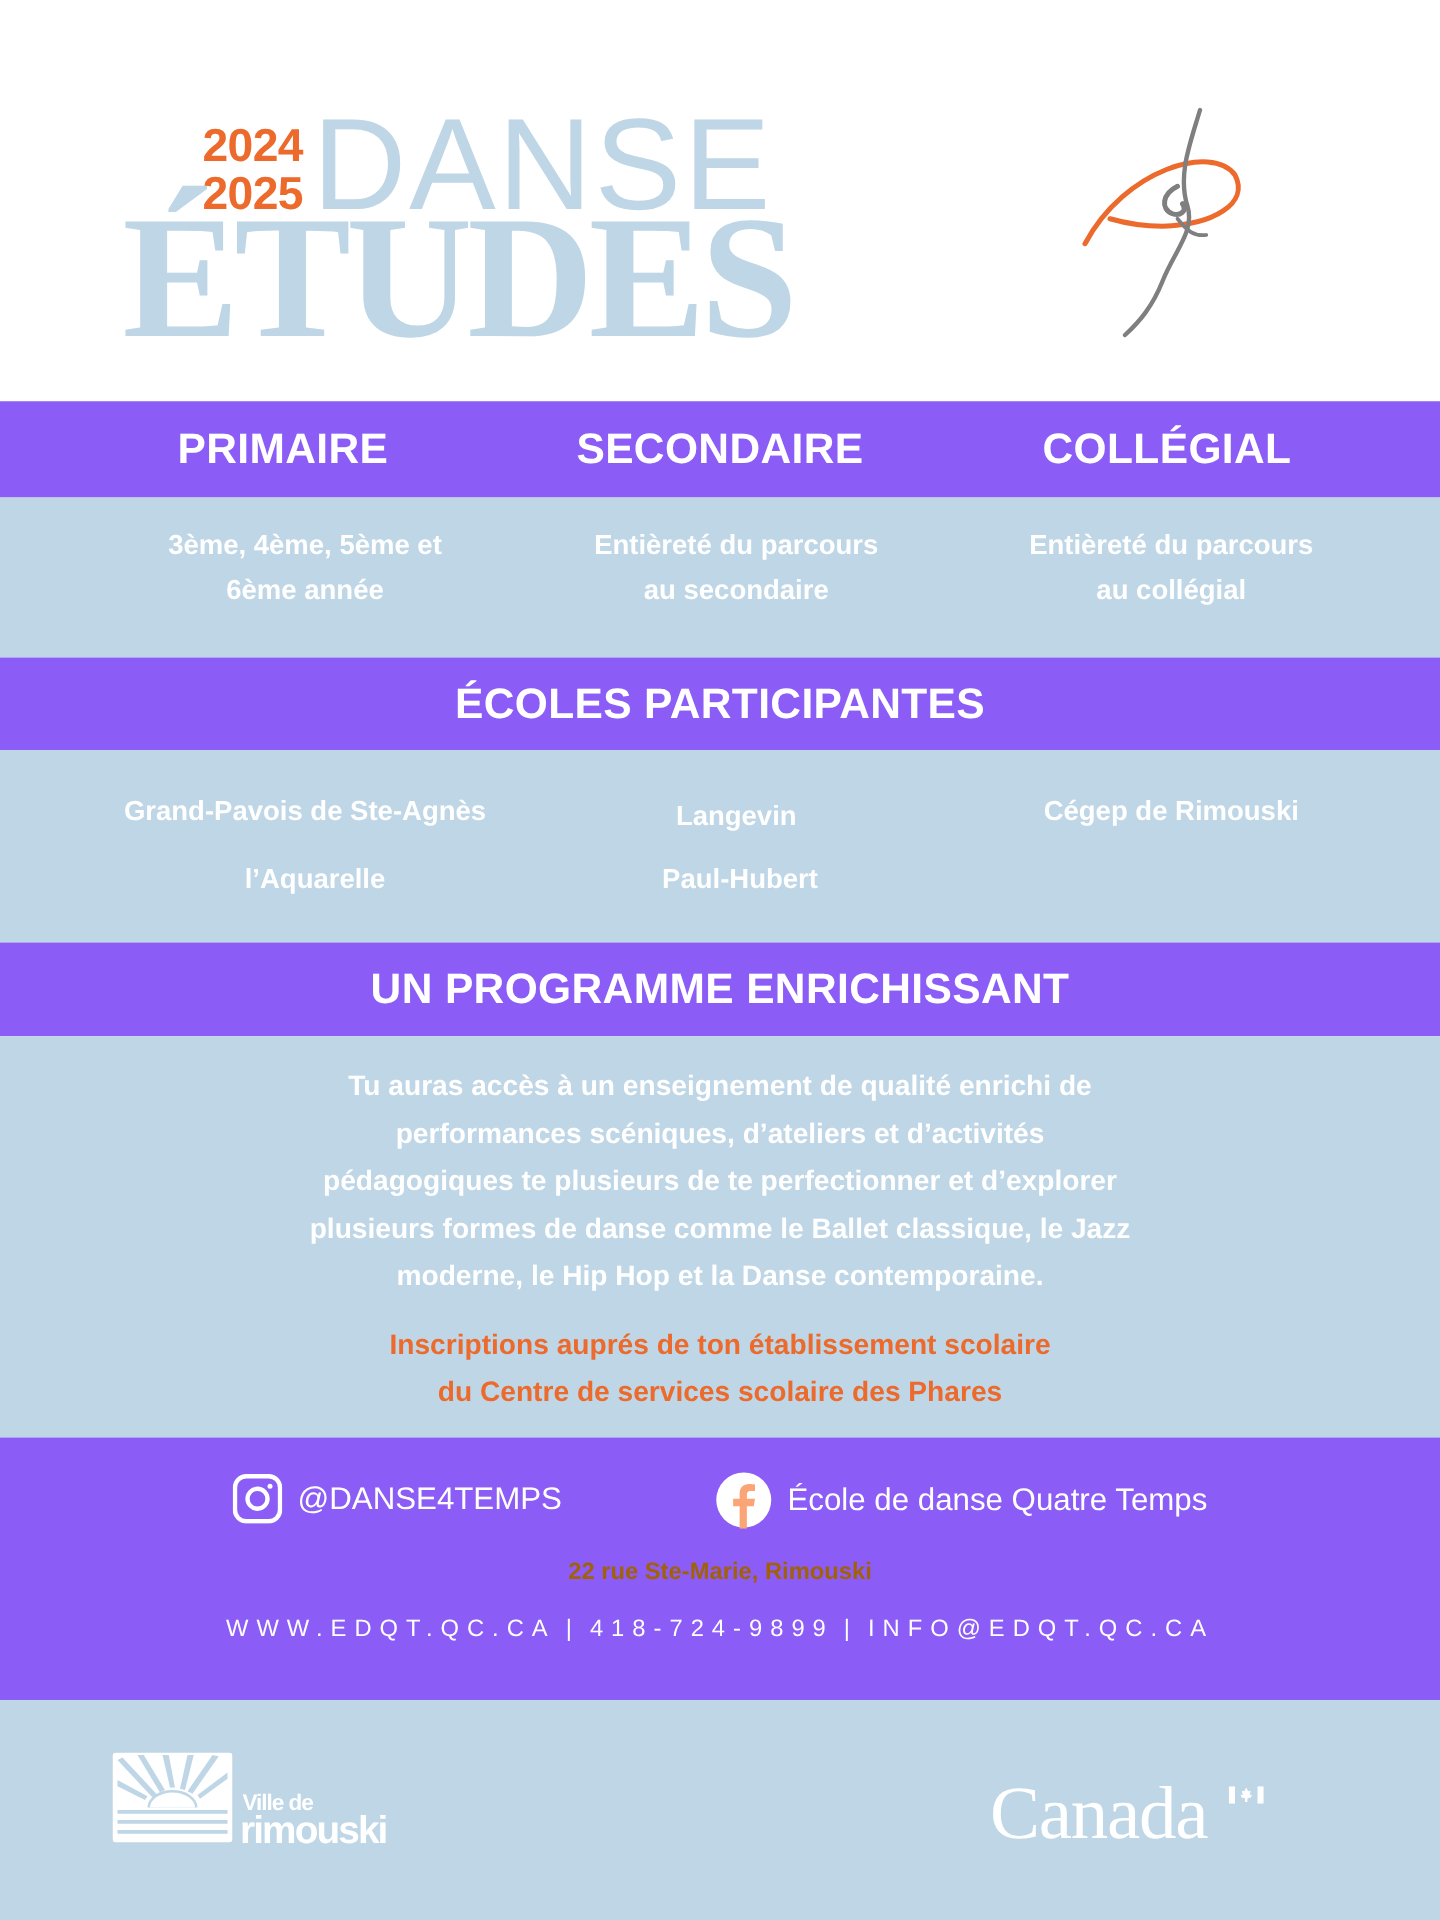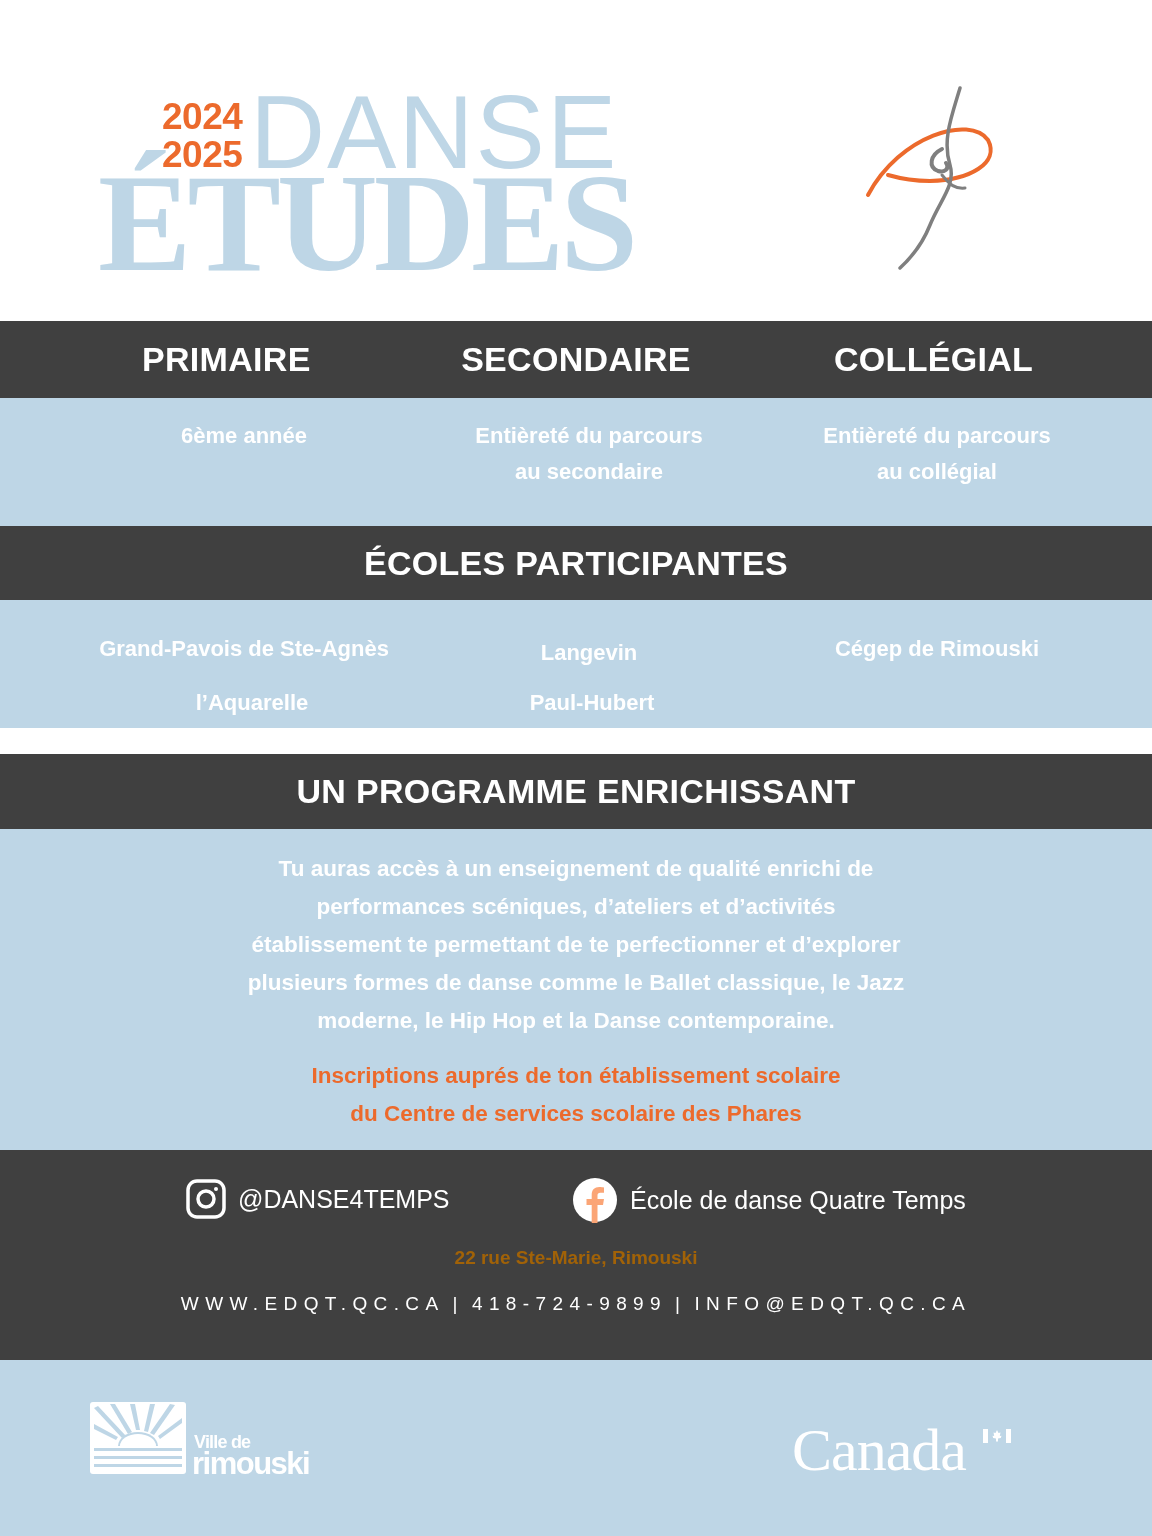--- a/index.html
+++ b/index.html
@@ -7,21 +7,21 @@
   body { position:relative; font-family:"Liberation Sans", "DejaVu Sans", sans-serif; }
 
   .header { position:absolute; left:0; top:0; width:1104px; height:321px; background:#ffffff; }
   .years { position:absolute; left:162px; top:98px; color:#ec6a2c; font-weight:700; font-size:37px; line-height:37px; letter-spacing:-0.5px; }
   .years div { height:38px; }
   .danse-word { position:absolute; left:250px; top:82px; color:#bed6e6; font-size:104px; line-height:100px; font-weight:400; letter-spacing:2px; font-family:"Liberation Sans", sans-serif; }
   .etudes-word { position:absolute; left:98px; top:168px; color:#bed6e6; font-family:"Liberation Serif", "DejaVu Serif", serif; font-size:140px; line-height:110px; font-weight:700; letter-spacing:-4px; transform:scaleX(1.0); transform-origin:left; }
   .logo { position:absolute; left:860px; top:85px; width:140px; height:190px; }
 
   .band { position:absolute; left:0; width:1152px; }
-  .orange { background:#404040; }
+  .orange { background:#8b5cf6; }
   .blue { background:#bed6e6; }
   .band-heading { color:#ffffff; font-weight:700; font-size:34px; text-align:center; letter-spacing:0.3px; }
 
   .cols3 { display:flex; width:100%; height:100%; }
   .col { flex:1; display:flex; align-items:center; justify-content:center; text-align:center; }
 
   .level-desc { color:#ffffff; font-weight:700; font-size:22px; line-height:36px; text-align:center; }
 
   .school { position:absolute; color:#ffffff; font-weight:700; font-size:22px; white-space:nowrap; transform:translateX(-50%); }
 
@@ -75,53 +75,54 @@
 </div>
 
 <style>
   .band.orange .cols3 .col:nth-child(1) { justify-content:flex-start; padding-left:142px; }
   .band.orange .cols3 .col:nth-child(2) { justify-content:center; }
   .band.orange .cols3 .col:nth-child(3) { justify-content:flex-start; padding-left:142px; }
 </style>
 
 <div class="band blue" style="top:398px;height:128px;">
   <div class="level-desc" style="position:absolute;left:244px;top:20px;transform:translateX(-50%);white-space:nowrap;">
+    <div>3ème, 4ème, 5ème et</div>
     <div>6ème année</div>
   </div>
   <div class="level-desc" style="position:absolute;left:589px;top:20px;transform:translateX(-50%);white-space:nowrap;">
     <div>Entièreté du parcours</div>
     <div>au secondaire</div>
   </div>
   <div class="level-desc" style="position:absolute;left:937px;top:20px;transform:translateX(-50%);white-space:nowrap;">
     <div>Entièreté du parcours</div>
     <div>au collégial</div>
   </div>
 </div>
 
 <div class="band orange" style="top:526px;height:74px;display:flex;align-items:center;justify-content:center;">
   <span class="band-heading">ÉCOLES PARTICIPANTES</span>
 </div>
 
-<div class="band blue" style="top:600px;height:128px;">
+<div class="band blue" style="top:600px;height:154px;">
   <span class="school" style="left:244px;top:36px;">Grand-Pavois de Ste-Agnès</span>
   <span class="school" style="left:252px;top:90px;">l’Aquarelle</span>
   <span class="school" style="left:589px;top:40px;">Langevin</span>
   <span class="school" style="left:592px;top:90px;">Paul-Hubert</span>
   <span class="school" style="left:937px;top:36px;">Cégep de Rimouski</span>
 </div>
 
 <div class="band orange" style="top:754px;height:75px;display:flex;align-items:center;justify-content:center;">
   <span class="band-heading">UN PROGRAMME ENRICHISSANT</span>
 </div>
 
 <div class="band blue" style="top:829px;height:321px;"></div>
 <div class="paragraph">
   <div>Tu auras accès à un enseignement de qualité enrichi de</div>
   <div>performances scéniques, d’ateliers et d’activités</div>
-  <div>établissement te permettant de te perfectionner et d’explorer</div>
+  <div>pédagogiques te plusieurs de te perfectionner et d’explorer</div>
   <div>plusieurs formes de danse comme le Ballet classique, le Jazz</div>
   <div>moderne, le Hip Hop et la Danse contemporaine.</div>
 </div>
 <div class="inscription">
   <div>Inscriptions auprés de ton établissement scolaire</div>
   <div>du Centre de services scolaire des Phares</div>
 </div>
 
 <div class="band orange" style="top:1150px;height:210px;"></div>
 

